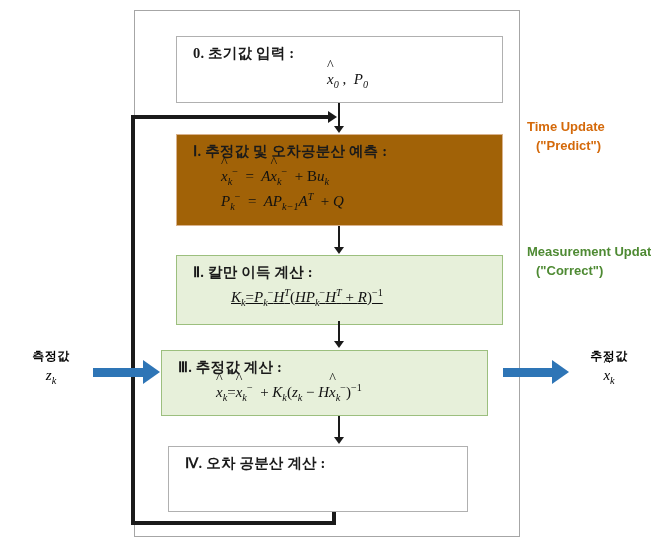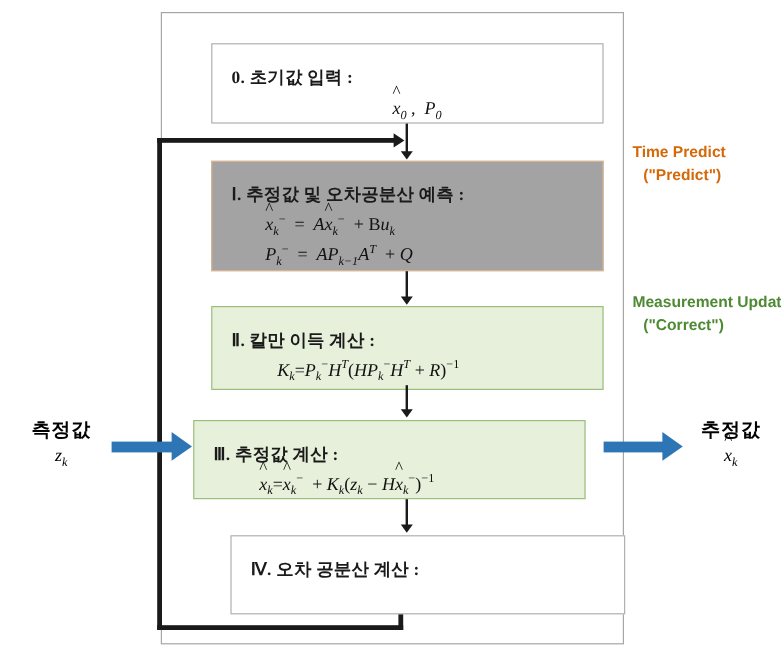--- a/index.html
+++ b/index.html
@@ -34,24 +34,24 @@
     box-sizing: border-box;
     background: #ffffff;
   }
 
   
   .pbox {
     position: absolute;
     box-sizing: border-box;
     border: 1px solid #b0b0b0;
     background: #ffffff;
-    padding: 19px 0 6px 16px;
+    padding: 7px 0 6px 16px;
   }
   .pbox.peach {
-    background: #a3a3a3;
+    background: #a16207;
     border-color: #d9b28c;
   }
   .pbox.green {
     background: #e7f0da;
     border-color: #9cbf7e;
   }
 
   .box-title {
     font-family: "Liberation Serif", serif;
     font-size: 14.5px;
@@ -141,21 +141,21 @@
     border-left: 17px solid #2e75b6;
   }
 
   
   .io-label {
     position: absolute;
     text-align: center;
     font-family: "Liberation Serif", serif;
   }
   .io-label .ko {
-    font-size: 16px;
+    font-size: 12px;
     font-weight: 700;
     color: #000000;
     display: block;
     line-height: 1.25;
     letter-spacing: 0.5px;
   }
   .io-label .sym {
     font-size: 15px;
     font-style: italic;
     color: #000000;
@@ -211,40 +211,40 @@
       AP<sub>k−1</sub>A<sup>T</sup>
       <span class="up">&nbsp;+&nbsp;</span>Q
     </div>
   </div>
 
   <div class="vconn" style="left:338px; top:226px; height:23px;"></div>
   <div class="vhead" style="left:334px; top:247px;"></div>
 
   <div class="pbox green" style="left:176px; top:255px; width:327px; height:70px;">
     <div class="box-title">Ⅱ. 칼만 이득 계산 :</div>
-    <div class="eq" style="padding-left:38px;">
+    <div class="eq" style="padding-left:38px;text-decoration:underline;">
       K<sub>k</sub><span class="up">=</span>P<sub>k</sub><sup class="minus">−</sup>H<sup>T</sup><span class="up">(</span>HP<sub>k</sub><sup class="minus">−</sup>H<sup>T</sup><span class="up">&nbsp;+&nbsp;</span>R<span class="up">)</span><sup class="minus">−1</sup>
     </div>
   </div>
 
   <div class="vconn" style="left:338px; top:321px; height:22px;"></div>
   <div class="vhead" style="left:334px; top:341px;"></div>
 
   <div class="pbox green" style="left:161px; top:350px; width:327px; height:66px;">
     <div class="box-title">Ⅲ. 추정값 계산 :</div>
     <div class="eq" style="padding-left:38px;">
       <span class="hat">x<span class="hatmark">^</span></span><sub>k</sub><span class="up">=</span><span class="hat">x<span class="hatmark">^</span></span><sub>k</sub><sup class="minus">−</sup>
       <span class="up">&nbsp;+&nbsp;</span>K<sub>k</sub><span class="up">(</span>z<sub>k</sub><span class="up">&nbsp;−&nbsp;</span>H<span class="hat">x<span class="hatmark">^</span></span><sub>k</sub><sup class="minus">−</sup><span class="up">)</span><sup class="minus">−1</sup>
     </div>
   </div>
 
   <div class="vconn" style="left:338px; top:416px; height:23px;"></div>
   <div class="vhead" style="left:334px; top:437px;"></div>
 
-  <div class="pbox" style="left:192px; top:446px; width:329px; height:66px;">
+  <div class="pbox" style="left:168px; top:446px; width:300px; height:66px;">
     <div class="box-title">Ⅳ. 오차 공분산 계산 :</div>
   </div>
 
   <div class="fb-seg" style="left:332px; top:512px; width:4px; height:13px;"></div>
 
   <div class="fb-seg" style="left:131px; top:521px; width:205px; height:4px;"></div>
 
   <div class="fb-seg" style="left:131px; top:115px; width:4px; height:410px;"></div>
 
   <div class="fb-seg" style="left:131px; top:115px; width:198px; height:4px;"></div>
@@ -264,21 +264,21 @@
   </div>
 
   <div class="io-label" style="left:571px; top:349px; width:76px;">
     <span class="ko">추정값</span>
     <span class="sym">
       <span class="hat">x<span class="hatmark">^</span></span><sub>k</sub>
     </span>
   </div>
 
   <div class="stage-label predict" style="left:527px; top:118px;">
-    <span>Time Predict</span>
+    <span>Time Update</span>
     <span class="sub">("Predict")</span>
   </div>
 
   <div class="stage-label correct" style="left:527px; top:243px;">
     <span>Measurement Update</span>
     <span class="sub">("Correct")</span>
   </div>
 
 </div>
 

